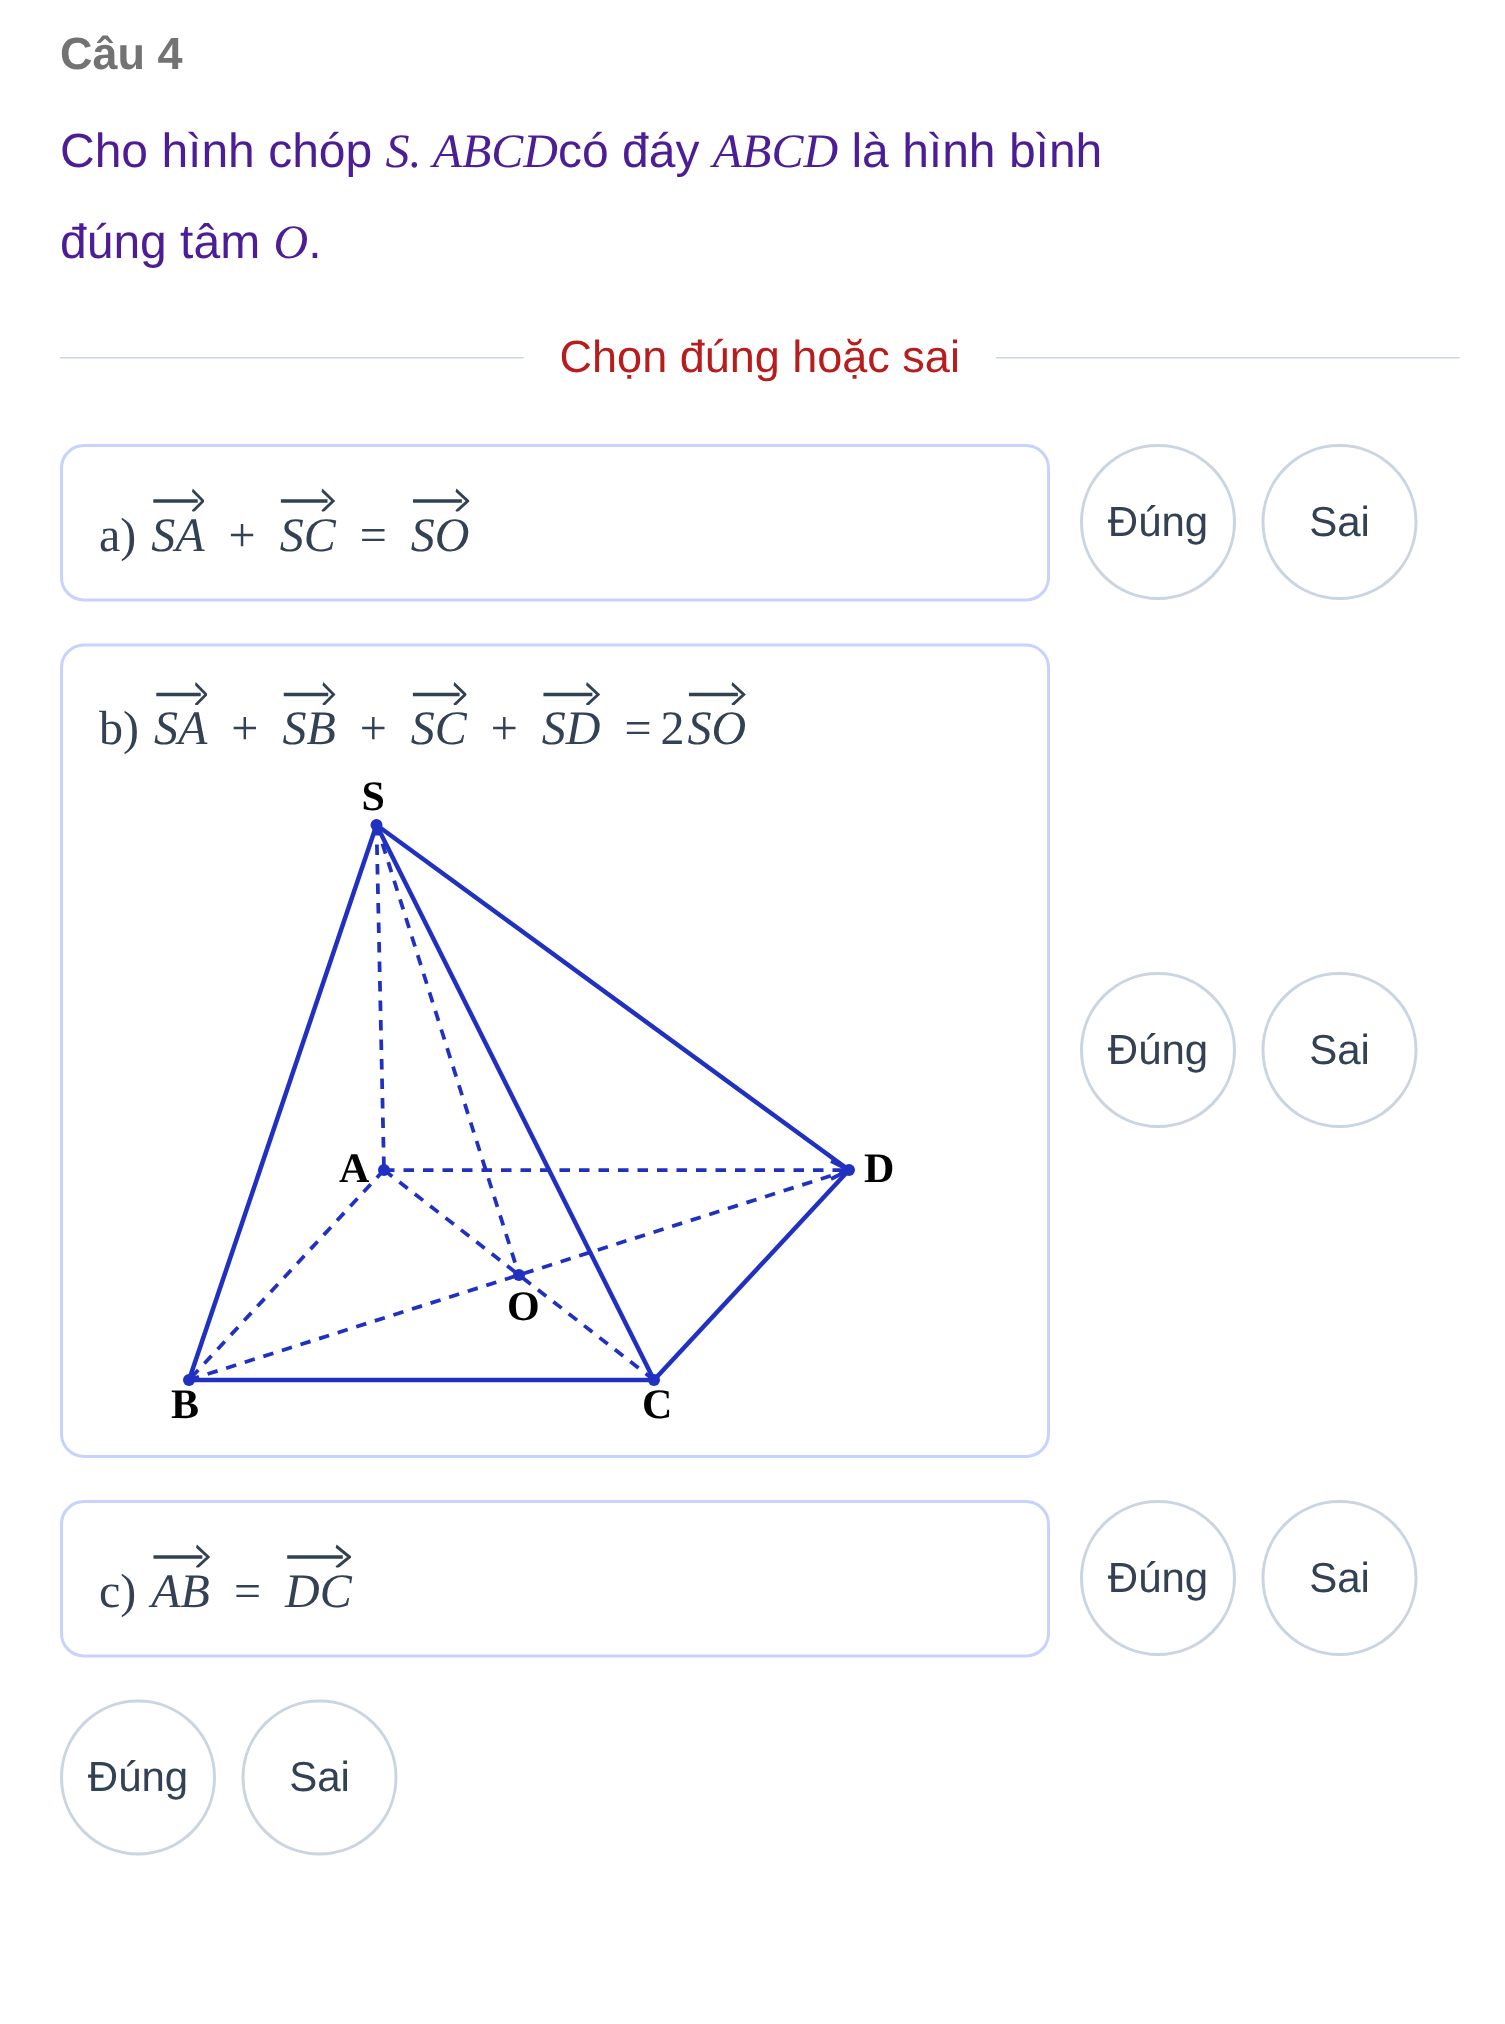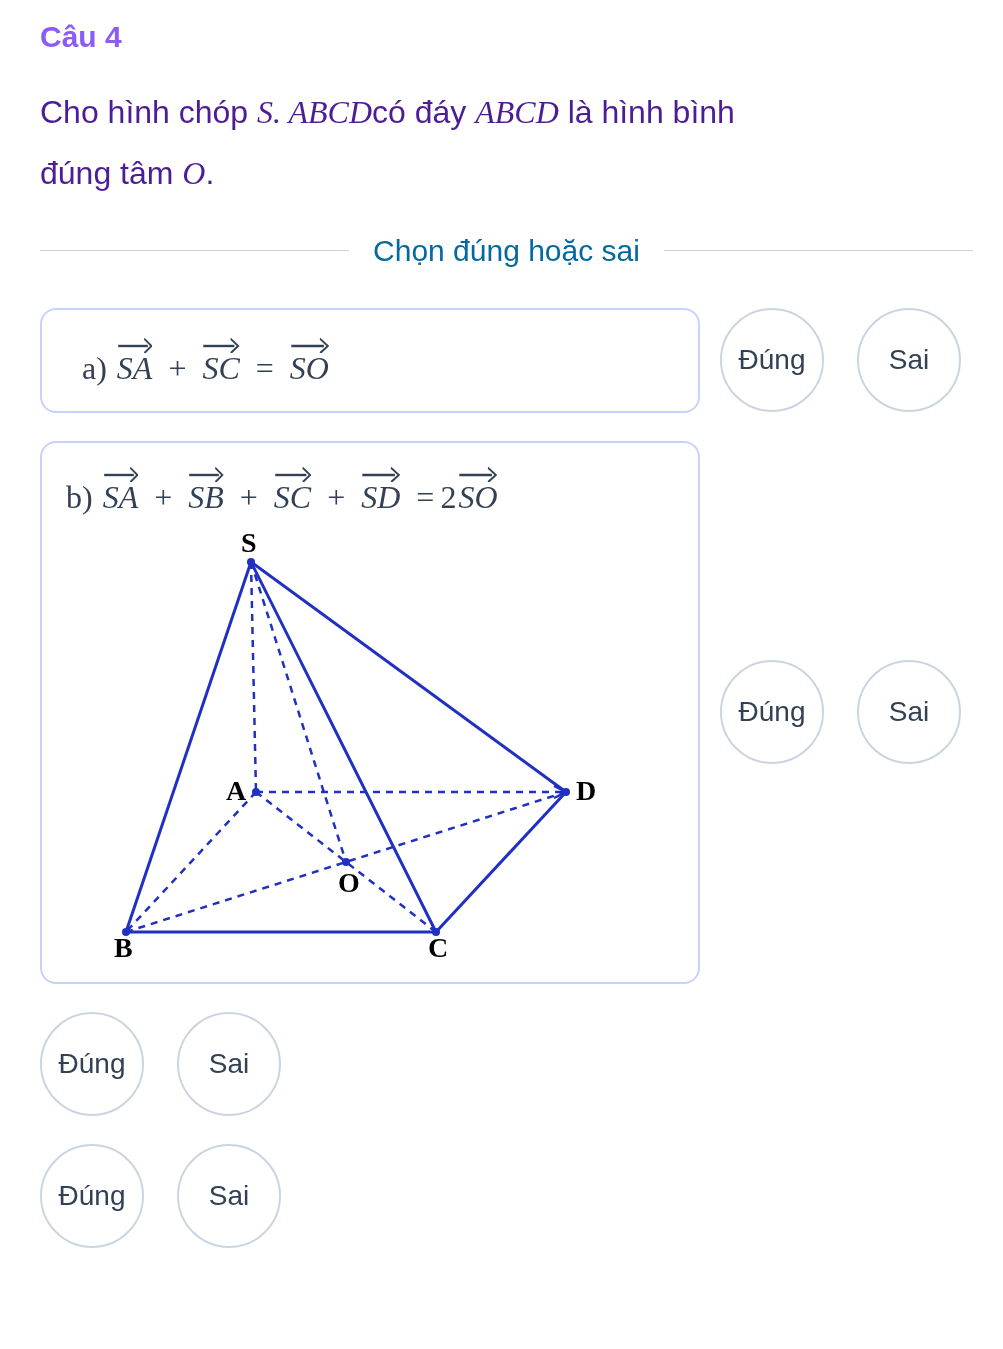--- a/index.html
+++ b/index.html
@@ -6,65 +6,65 @@
   body {
     font-family: Arial, Helvetica, sans-serif;
     background: #ffffff;
     width: 1003px;
     padding: 20px 30px 40px 40px;
     color: #2c3e50;
   }
   .q-title {
     font-size: 30px;
     font-weight: bold;
-    color: #8b5cf6;
-    margin-bottom: 28px;
+    color: #737373;
+    margin-bottom: 16px;
   }
   .q-body {
     font-size: 32px;
     color: #4c1d95;
     line-height: 1.9;
     margin-bottom: 30px;
   }
   .mserif { font-family: 'Times New Roman', Times, serif; font-style: italic; }
   .divider-row {
     display: flex;
     align-items: center;
     margin: 20px 0 40px 0;
   }
   .divider-row .line {
     flex: 1;
     height: 1px;
     background: #cbd5e1;
   }
   .divider-row .label {
     font-size: 30px;
-    color: #0369a1;
+    color: #b91c1c;
     padding: 0 24px;
     font-weight: 500;
   }
   .row {
     display: flex;
     align-items: center;
     gap: 20px;
     margin-bottom: 28px;
   }
   .card {
     flex: 0 0 660px;
     border: 2px solid #c7d2fe;
     border-radius: 16px;
-    padding: 24px 40px;
+    padding: 24px 24px;
     font-size: 32px;
     color: #334155;
     font-family: 'Times New Roman', Times, serif;
   }
   .card.tall { padding: 20px 24px 20px 24px; }
   .btns {
     display: flex;
-    gap: 33px;
+    gap: 17px;
     align-items: flex-end;
   }
   .circle-btn {
     width: 104px;
     height: 104px;
     border-radius: 50%;
     border: 2px solid #cbd5e1;
     background: #fff;
     display: flex;
     align-items: center;
@@ -240,20 +240,42 @@
       </svg>
     </div>
   </div>
   <div class="btns">
     <div class="circle-btn">Đúng</div>
     <div class="circle-btn">Sai</div>
   </div>
 </div>
 
 <div class="row">
+  <div class="card">
+    <span>c)</span>
+    <span class="vec">
+      <span class="arrow">
+          <svg viewBox="0 0 60 16" preserveAspectRatio="none">
+            <line x1="2" y1="10" x2="52" y2="10" stroke="#334155" stroke-width="2"></line>
+            <polyline points="46,4 58,10 46,16" fill="none" stroke="#334155" stroke-width="2"></polyline>
+          </svg>
+        </span>
+      <span>AB</span>
+    </span>
+    <span class="eq">=</span>
+    <span class="vec">
+      <span class="arrow">
+          <svg viewBox="0 0 60 16" preserveAspectRatio="none">
+            <line x1="2" y1="10" x2="52" y2="10" stroke="#334155" stroke-width="2"></line>
+            <polyline points="46,4 58,10 46,16" fill="none" stroke="#334155" stroke-width="2"></polyline>
+          </svg>
+        </span>
+      <span>DC</span>
+    </span>
+  </div>
   <div class="btns">
     <div class="circle-btn">Đúng</div>
     <div class="circle-btn">Sai</div>
   </div>
 </div>
 
 <div class="row">
   <div class="btns">
     <div class="circle-btn">Đúng</div>
     <div class="circle-btn">Sai</div>

